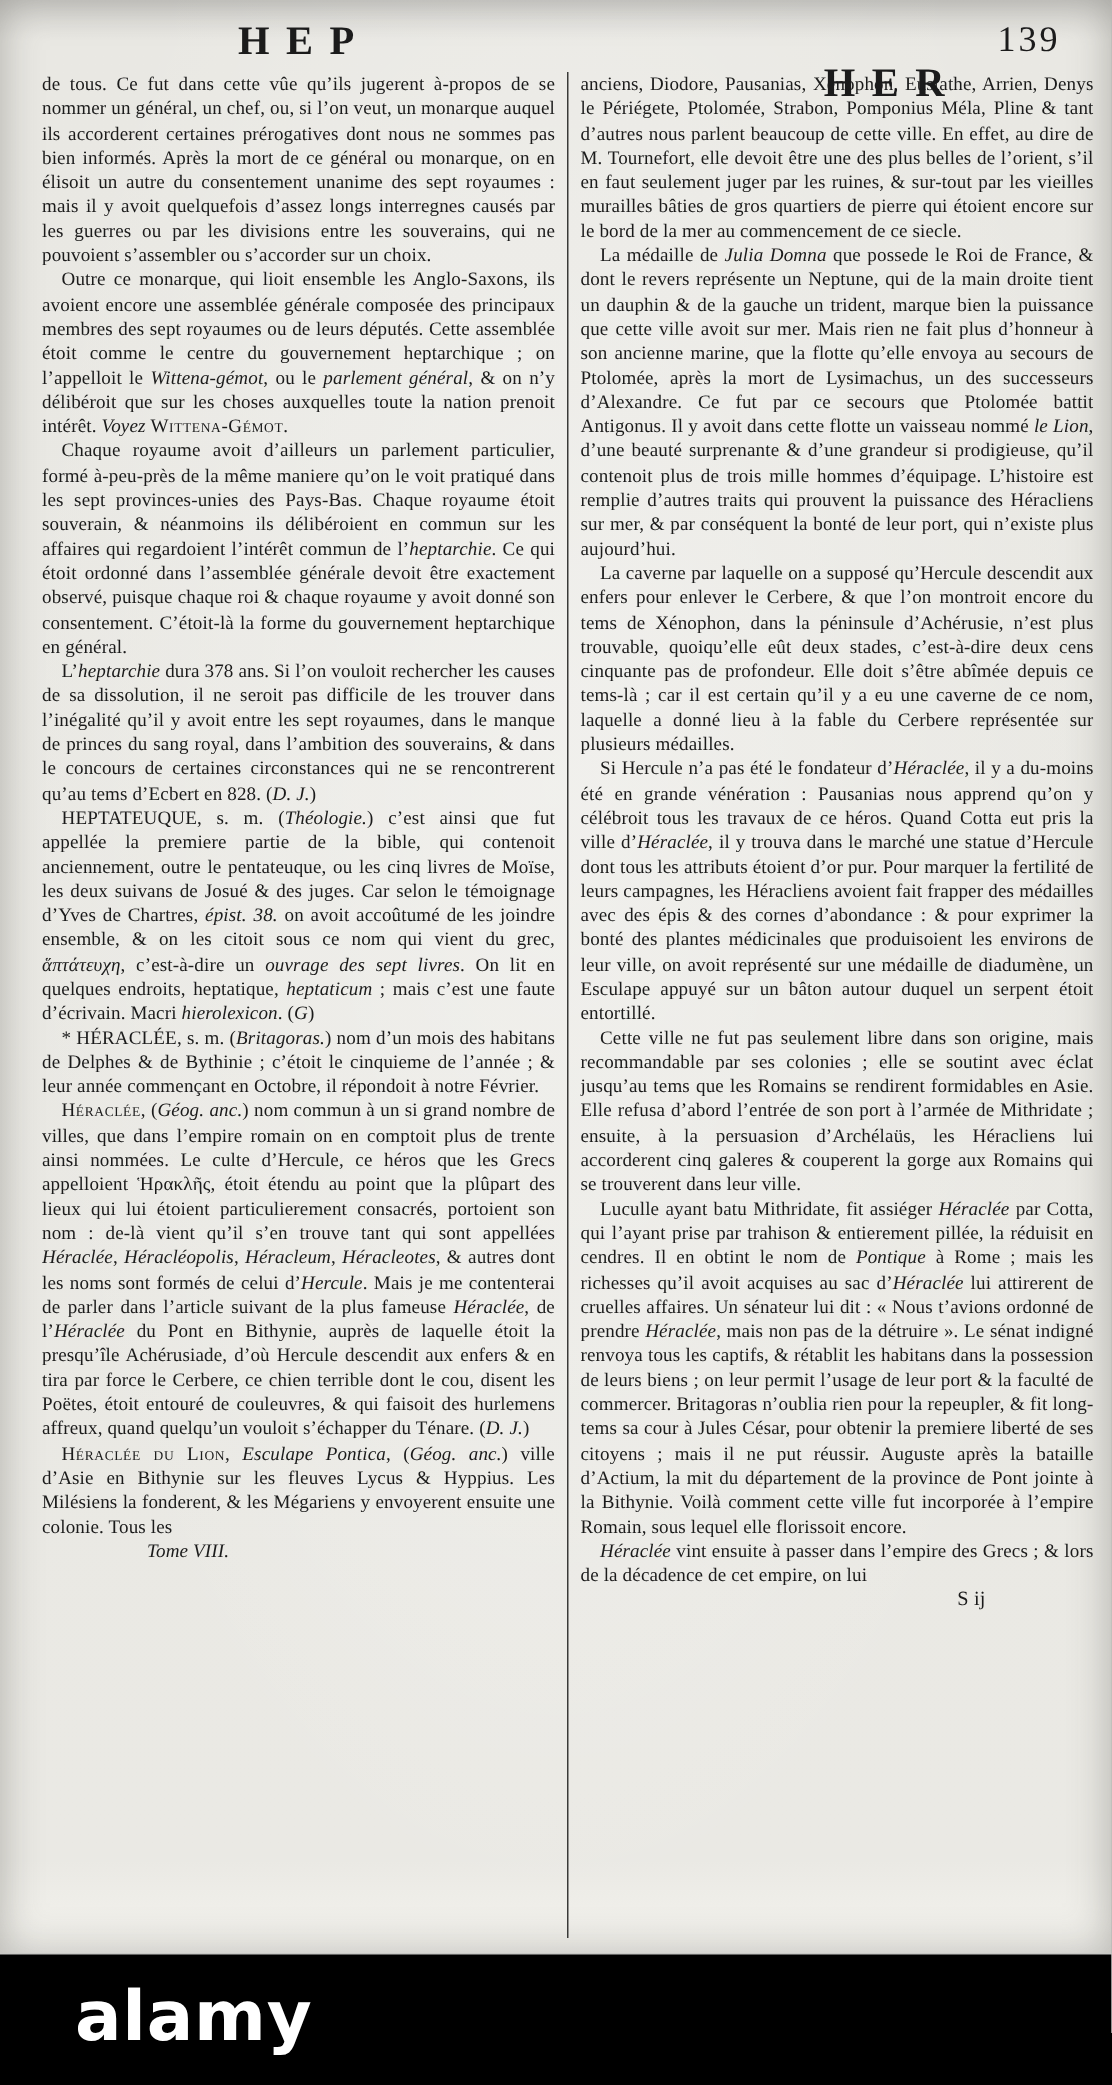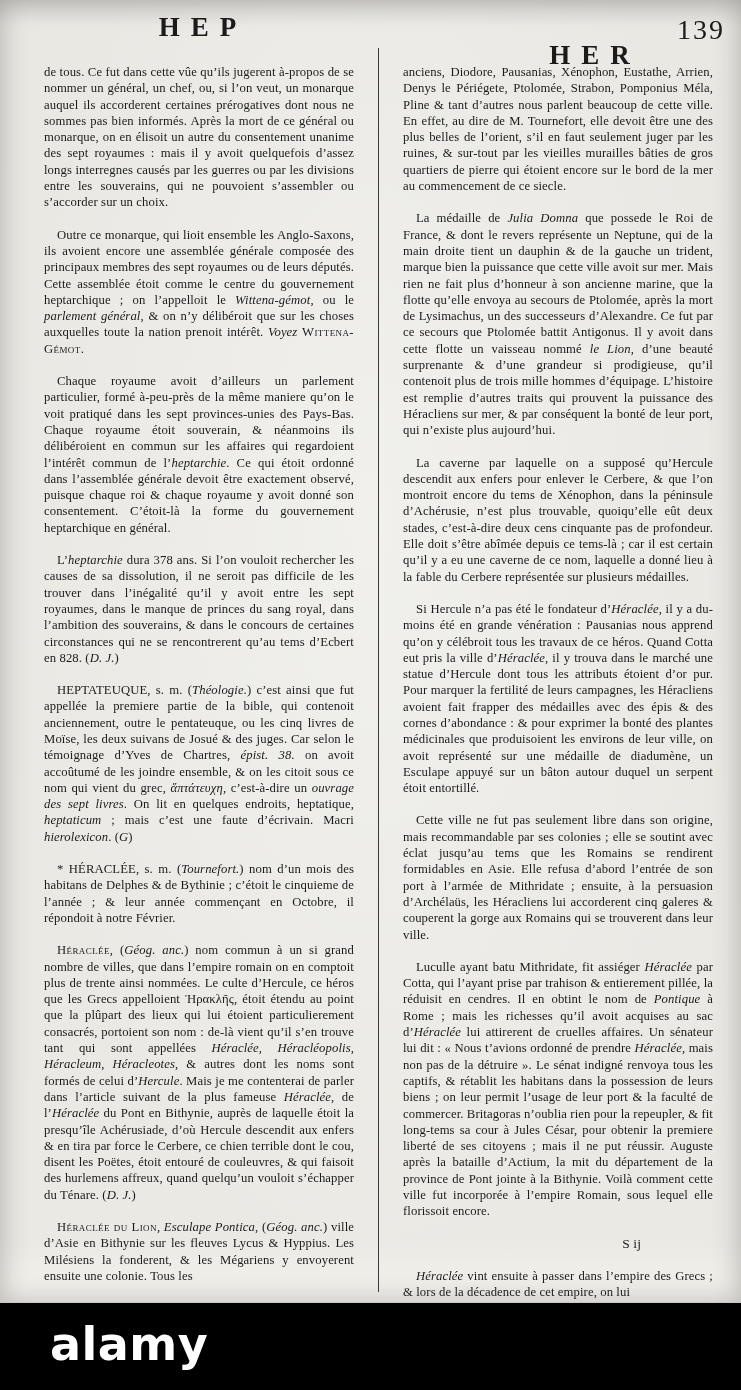--- a/index.html
+++ b/index.html
@@ -22,21 +22,21 @@
       linear-gradient(180deg, #d9d8d4 0px, #e9e8e3 26px, #eae9e4 1240px, #f2f1ec 1290px, #f7f6f2 1302px);
     box-shadow: inset 0 0 28px rgba(60,60,55,0.35);
     color: #1b1b1b;
     overflow: hidden;
   }
   .running-head { position: absolute; top: 12px; left: 0; width: 741px; height: 34px; }
   .rh-left  { position: absolute; left: 118px; width: 170px; text-align: center;
               font-size: 27px; letter-spacing: 11px; font-weight: bold; }
   .rh-right { position: absolute; left: 520px; width: 150px; text-align: center;
               font-size: 27px; letter-spacing: 11px; font-weight: bold; margin-top: 28px; }
-  .rh-page  { position: absolute; right: 16px; top: 2px; font-size: 28px; letter-spacing: 2px; }
+  .rh-page  { position: absolute; right: 34px; top: 2px; font-size: 24px; letter-spacing: 2px; }
   .columns {
     position: absolute;
     top: 48px; left: 28px;
     width: 701px; height: 1254px;
     display: flex;
     overflow: hidden;
   }
   .col {
     width: 342px;
     height: 1254px;
@@ -45,21 +45,21 @@
     font-size: 12.7px;
     line-height: 16.3px;
     letter-spacing: 0.1px;
   }
   .col-rule {
     width: 1px;
     height: 1244px;
     background: #3a3a38;
     margin: 0 8px;
   }
-  .para { margin: 16px; text-indent: 13px; }
+  .para { margin: 0; text-indent: 13px; }
   .para.noindent { text-indent: 0; }
   .para.tome { text-indent: 70px; font-style: italic; text-align: left; font-family: Liberation Serif, serif; }
   .para.sig  { text-align: right; padding-right: 72px; font-size: 13.5px; }
   .sc { font-variant: small-caps; letter-spacing: 0.4px; }
   .watermark-bar {
     position: absolute;
     left: 0; top: 1303px;
     width: 741px; height: 87px;
     background: #000000;
     color: #ffffff;
@@ -86,34 +86,34 @@
       <span class="rh-right">HER</span>
       <span class="rh-page">139</span>
     </div>
     <div class="columns">
       <div class="col">
           <p class="para noindent">de tous. Ce fut dans cette vûe qu’ils jugerent à-propos de se nommer un général, un chef, ou, si l’on veut, un monarque auquel ils accorderent certaines prérogatives dont nous ne sommes pas bien informés. Après la mort de ce général ou monarque, on en élisoit un autre du consentement unanime des sept royaumes&nbsp;: mais il y avoit quelquefois d’assez longs interregnes causés par les guerres ou par les divisions entre les souverains, qui ne pouvoient s’assembler ou s’accorder sur un choix.</p>
           <p class="para">Outre ce monarque, qui lioit ensemble les Anglo-Saxons, ils avoient encore une assemblée générale composée des principaux membres des sept royaumes ou de leurs députés. Cette assemblée étoit comme le centre du gouvernement heptarchique&nbsp;; on l’appelloit le <i>Wittena-gémot</i>, ou le <i>parlement général</i>, &amp; on n’y délibéroit que sur les choses auxquelles toute la nation prenoit intérêt. <i>Voyez</i> <span class="sc">Wittena-Gémot</span>.</p>
           <p class="para">Chaque royaume avoit d’ailleurs un parlement particulier, formé à-peu-près de la même maniere qu’on le voit pratiqué dans les sept provinces-unies des Pays-Bas. Chaque royaume étoit souverain, &amp; néanmoins ils délibéroient en commun sur les affaires qui regardoient l’intérêt commun de l’<i>heptarchie</i>. Ce qui étoit ordonné dans l’assemblée générale devoit être exactement observé, puisque chaque roi &amp; chaque royaume y avoit donné son consentement. C’étoit-là la forme du gouvernement heptarchique en général.</p>
           <p class="para">L’<i>heptarchie</i> dura 378 ans. Si l’on vouloit rechercher les causes de sa dissolution, il ne seroit pas difficile de les trouver dans l’inégalité qu’il y avoit entre les sept royaumes, dans le manque de princes du sang royal, dans l’ambition des souverains, &amp; dans le concours de certaines circonstances qui ne se rencontrerent qu’au tems d’Ecbert en 828. (<i>D. J.</i>)</p>
           <p class="para">HEPTATEUQUE, s. m. (<i>Théologie.</i>) c’est ainsi que fut appellée la premiere partie de la bible, qui contenoit anciennement, outre le pentateuque, ou les cinq livres de Moïse, les deux suivans de Josué &amp; des juges. Car selon le témoignage d’Yves de Chartres, <i>épist. 38.</i> on avoit accoûtumé de les joindre ensemble, &amp; on les citoit sous ce nom qui vient du grec, <i>ἅπτάτευχη</i>, c’est-à-dire un <i>ouvrage des sept livres</i>. On lit en quelques endroits, heptatique, <i>heptaticum</i>&nbsp;; mais c’est une faute d’écrivain. Macri <i>hierolexicon</i>. (<i>G</i>)</p>
-          <p class="para">* HÉRACLÉE, s. m. (<i>Tournefort.</i>) nom d’un mois des habitans de Delphes &amp; de Bythinie&nbsp;; c’étoit le cinquieme de l’année&nbsp;; &amp; leur année commençant en Octobre, il répondoit à notre Février.</p>
+          <p class="para">* HÉRACLÉE, s. m. (<i>Britagoras.</i>) nom d’un mois des habitans de Delphes &amp; de Bythinie&nbsp;; c’étoit le cinquieme de l’année&nbsp;; &amp; leur année commençant en Octobre, il répondoit à notre Février.</p>
           <p class="para"><span class="sc">Héraclée</span>, (<i>Géog. anc.</i>) nom commun à un si grand nombre de villes, que dans l’empire romain on en comptoit plus de trente ainsi nommées. Le culte d’Hercule, ce héros que les Grecs appelloient Ἡρακλῆς, étoit étendu au point que la plûpart des lieux qui lui étoient particulierement consacrés, portoient son nom&nbsp;: de-là vient qu’il s’en trouve tant qui sont appellées <i>Héraclée</i>, <i>Héracléopolis</i>, <i>Héracleum</i>, <i>Héracleotes</i>, &amp; autres dont les noms sont formés de celui d’<i>Hercule</i>. Mais je me contenterai de parler dans l’article suivant de la plus fameuse <i>Héraclée</i>, de l’<i>Héraclée</i> du Pont en Bithynie, auprès de laquelle étoit la presqu’île Achérusiade, d’où Hercule descendit aux enfers &amp; en tira par force le Cerbere, ce chien terrible dont le cou, disent les Poëtes, étoit entouré de couleuvres, &amp; qui faisoit des hurlemens affreux, quand quelqu’un vouloit s’échapper du Ténare. (<i>D. J.</i>)</p>
           <p class="para"><span class="sc">Héraclée du Lion</span>, <i>Esculape Pontica</i>, (<i>Géog. anc.</i>) ville d’Asie en Bithynie sur les fleuves Lycus &amp; Hyppius. Les Milésiens la fonderent, &amp; les Mégariens y envoyerent ensuite une colonie. Tous les</p>
           <p class="para tome">Tome VIII.</p>
         </div>
       <div class="col-rule"></div>
       <div class="col">
           <p class="para noindent">anciens, Diodore, Pausanias, Xénophon, Eustathe, Arrien, Denys le Périégete, Ptolomée, Strabon, Pomponius Méla, Pline &amp; tant d’autres nous parlent beaucoup de cette ville. En effet, au dire de M. Tournefort, elle devoit être une des plus belles de l’orient, s’il en faut seulement juger par les ruines, &amp; sur-tout par les vieilles murailles bâties de gros quartiers de pierre qui étoient encore sur le bord de la mer au commencement de ce siecle.</p>
           <p class="para">La médaille de <i>Julia Domna</i> que possede le Roi de France, &amp; dont le revers représente un Neptune, qui de la main droite tient un dauphin &amp; de la gauche un trident, marque bien la puissance que cette ville avoit sur mer. Mais rien ne fait plus d’honneur à son ancienne marine, que la flotte qu’elle envoya au secours de Ptolomée, après la mort de Lysimachus, un des successeurs d’Alexandre. Ce fut par ce secours que Ptolomée battit Antigonus. Il y avoit dans cette flotte un vaisseau nommé <i>le Lion</i>, d’une beauté surprenante &amp; d’une grandeur si prodigieuse, qu’il contenoit plus de trois mille hommes d’équipage. L’histoire est remplie d’autres traits qui prouvent la puissance des Héracliens sur mer, &amp; par conséquent la bonté de leur port, qui n’existe plus aujourd’hui.</p>
           <p class="para">La caverne par laquelle on a supposé qu’Hercule descendit aux enfers pour enlever le Cerbere, &amp; que l’on montroit encore du tems de Xénophon, dans la péninsule d’Achérusie, n’est plus trouvable, quoiqu’elle eût deux stades, c’est-à-dire deux cens cinquante pas de profondeur. Elle doit s’être abîmée depuis ce tems-là&nbsp;; car il est certain qu’il y a eu une caverne de ce nom, laquelle a donné lieu à la fable du Cerbere représentée sur plusieurs médailles.</p>
           <p class="para">Si Hercule n’a pas été le fondateur d’<i>Héraclée</i>, il y a du-moins été en grande vénération&nbsp;: Pausanias nous apprend qu’on y célébroit tous les travaux de ce héros. Quand Cotta eut pris la ville d’<i>Héraclée</i>, il y trouva dans le marché une statue d’Hercule dont tous les attributs étoient d’or pur. Pour marquer la fertilité de leurs campagnes, les Héracliens avoient fait frapper des médailles avec des épis &amp; des cornes d’abondance&nbsp;: &amp; pour exprimer la bonté des plantes médicinales que produisoient les environs de leur ville, on avoit représenté sur une médaille de diadumène, un Esculape appuyé sur un bâton autour duquel un serpent étoit entortillé.</p>
           <p class="para">Cette ville ne fut pas seulement libre dans son origine, mais recommandable par ses colonies&nbsp;; elle se soutint avec éclat jusqu’au tems que les Romains se rendirent formidables en Asie. Elle refusa d’abord l’entrée de son port à l’armée de Mithridate&nbsp;; ensuite, à la persuasion d’Archélaüs, les Héracliens lui accorderent cinq galeres &amp; couperent la gorge aux Romains qui se trouverent dans leur ville.</p>
           <p class="para">Luculle ayant batu Mithridate, fit assiéger <i>Héraclée</i> par Cotta, qui l’ayant prise par trahison &amp; entierement pillée, la réduisit en cendres. Il en obtint le nom de <i>Pontique</i> à Rome&nbsp;; mais les richesses qu’il avoit acquises au sac d’<i>Héraclée</i> lui attirerent de cruelles affaires. Un sénateur lui dit&nbsp;: «&nbsp;Nous t’avions ordonné de prendre <i>Héraclée</i>, mais non pas de la détruire&nbsp;». Le sénat indigné renvoya tous les captifs, &amp; rétablit les habitans dans la possession de leurs biens&nbsp;; on leur permit l’usage de leur port &amp; la faculté de commercer. Britagoras n’oublia rien pour la repeupler, &amp; fit long-tems sa cour à Jules César, pour obtenir la premiere liberté de ses citoyens&nbsp;; mais il ne put réussir. Auguste après la bataille d’Actium, la mit du département de la province de Pont jointe à la Bithynie. Voilà comment cette ville fut incorporée à l’empire Romain, sous lequel elle florissoit encore.</p>
+          <p class="para"><i>Héraclée</i> vint ensuite à passer dans l’empire des Grecs&nbsp;; &amp; lors de la décadence de cet empire, on lui</p>
           <p class="para sig">S ij</p>
-          <p class="para"><i>Héraclée</i> vint ensuite à passer dans l’empire des Grecs&nbsp;; &amp; lors de la décadence de cet empire, on lui</p>
         </div>
     </div>
   </div>
   <div class="watermark-bar">
     <span class="wm-logo">alamy</span>
   </div>
 </div>
 
 </body></html>

